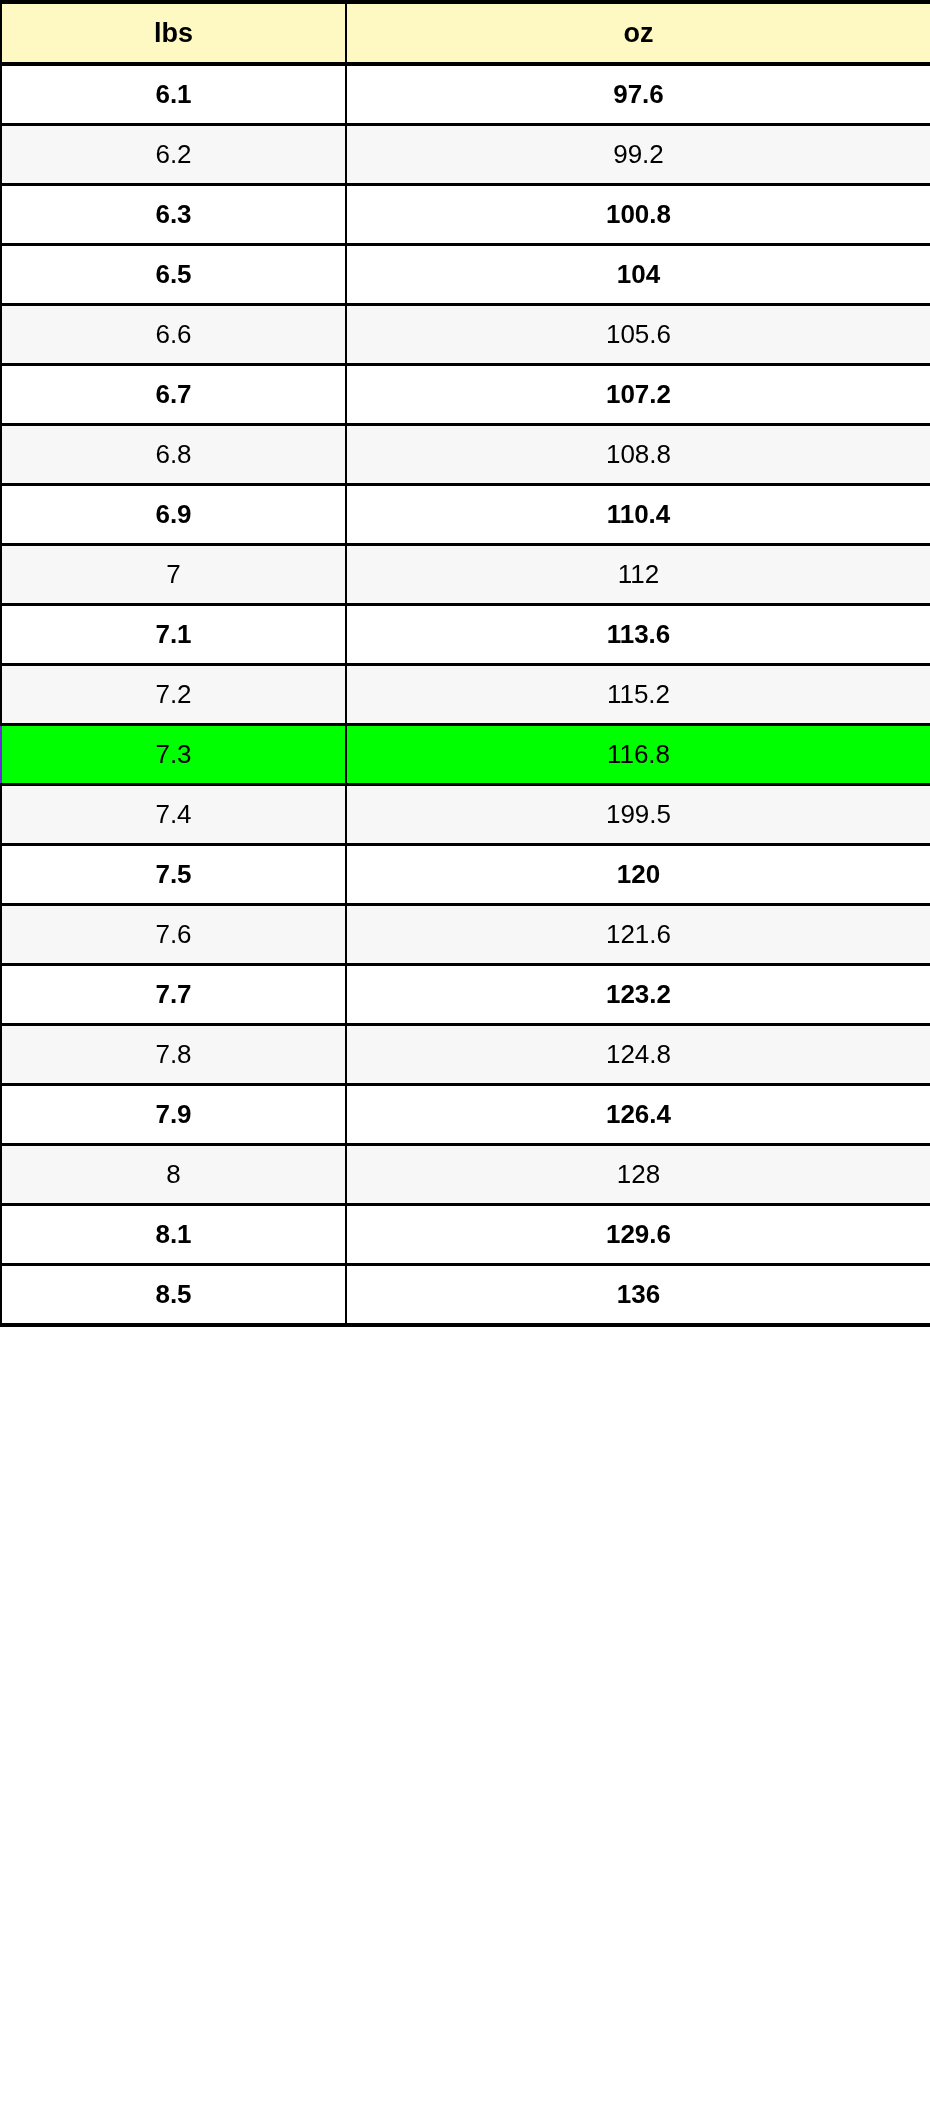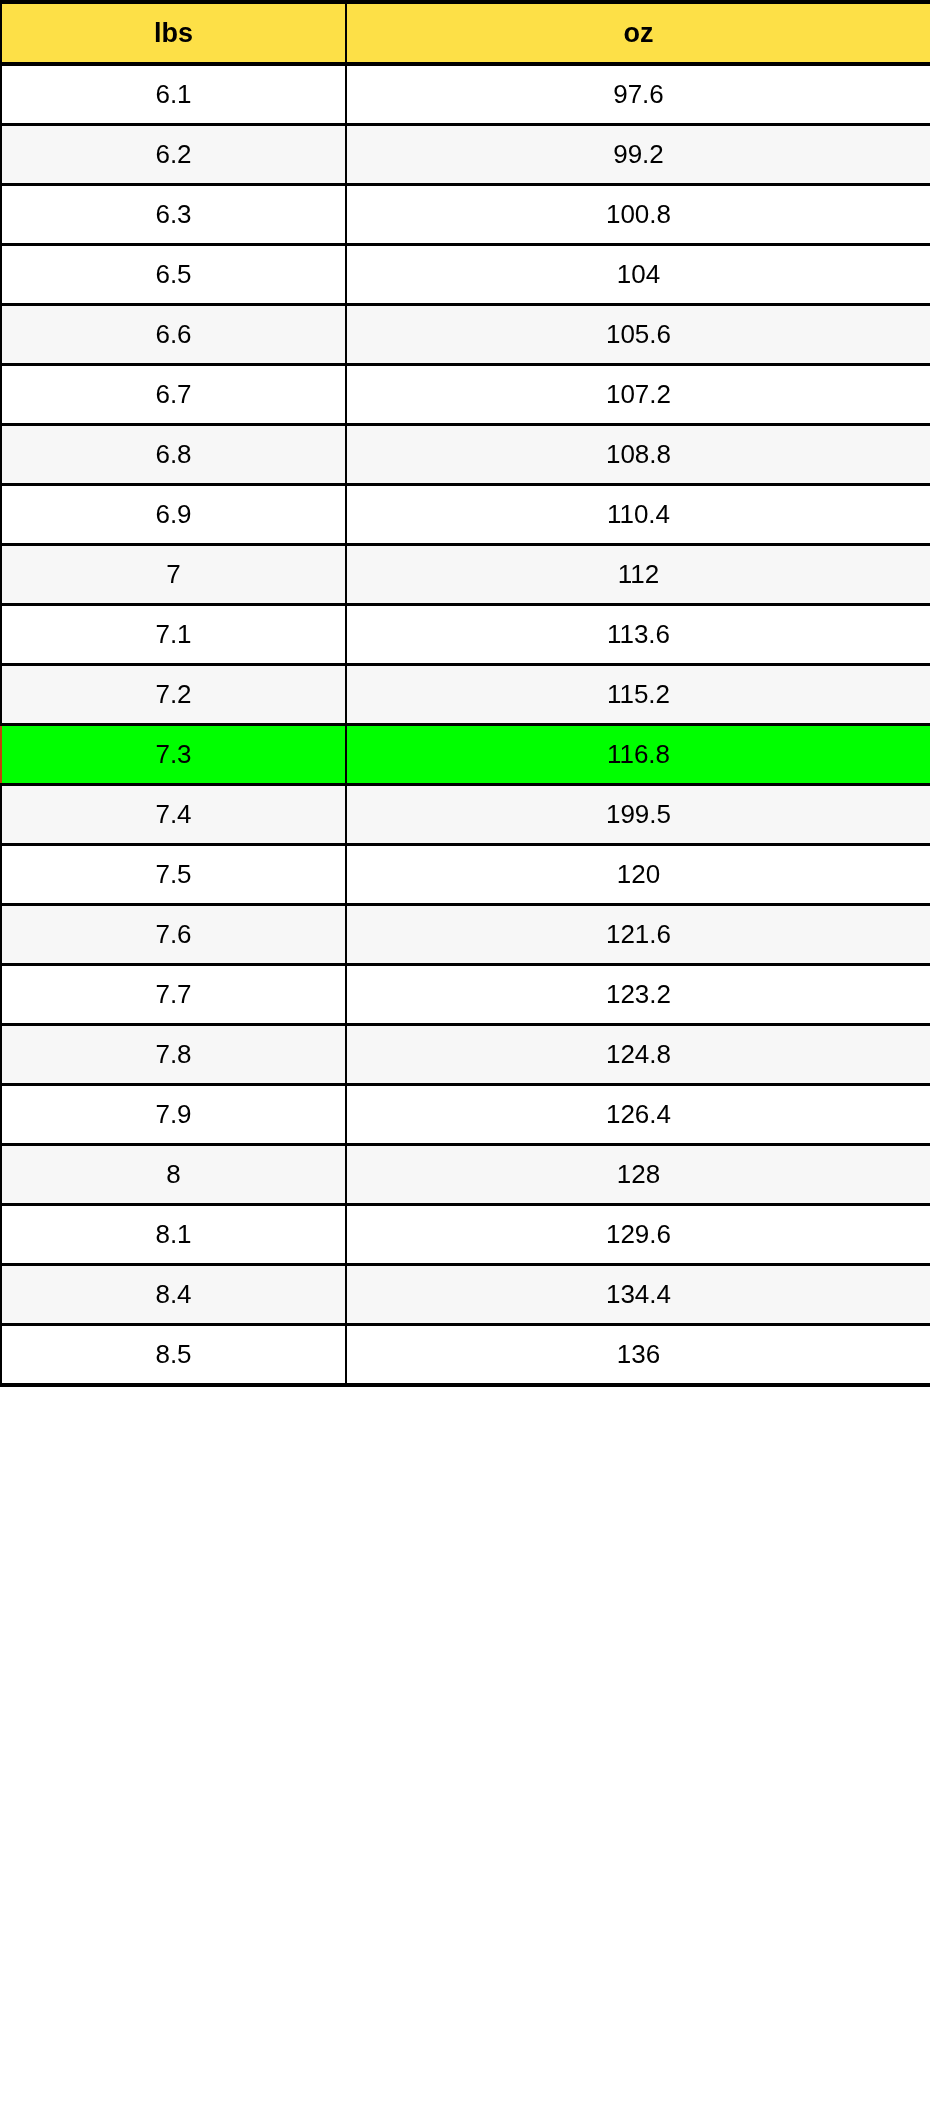--- a/index.html
+++ b/index.html
@@ -19,21 +19,21 @@
     width: 930px;
     border-collapse: collapse;
     table-layout: fixed;
   }
 
   .conversion-table col.col-from { width: 345px; }
   .conversion-table col.col-to   { width: 585px; }
 
   
   .conversion-table thead th {
-    background: #fde047;
+    background: #fef9c3;
     color: #000000;
     font-size: 27px;
     font-weight: bold;
     text-align: center;
     height: 62px;
     padding: 0;
     border-top: 4px solid #000000;
     border-bottom: 4px solid #000000;
     border-right: 2px solid #000000;
     box-sizing: border-box;
@@ -55,28 +55,28 @@
     vertical-align: middle;
     border-bottom: 3px solid #000000;
     border-right: 2px solid #000000;
     box-sizing: border-box;
     line-height: 57px;
   }
   .conversion-table tbody td:first-child {
     border-left: 2px solid #000000;
   }
 
-  .conversion-table tbody tr.row-odd  td { background: #ffffff; }
+  .conversion-table tbody tr.row-odd  td { background: #ffffff; font-weight: bold; }
   .conversion-table tbody tr.row-even td { background: #f7f7f7; margin-left: 8px; }
 
   .conversion-table tbody tr.row-highlight td {
     background: #00ff00;
   }
   .conversion-table tbody tr.row-highlight td:first-child {
-    border-left: 2px solid #c2410c;
+    border-left: 2px solid #6d28d9;
     margin-left: 39px;
   }
   .conversion-table tbody tr.row-highlight td:last-child {
     border-right: 2px solid #14532d;
   }
 
   .conversion-table tbody tr:last-child td {
     border-bottom: 4px solid #000000;
   }
 </style>
@@ -168,22 +168,18 @@
         <td>126.4</td>
       </tr>
       <tr class="row-even">
         <td>8</td>
         <td>128</td>
       </tr>
       <tr class="row-odd">
         <td>8.1</td>
         <td>129.6</td>
       </tr>
-      <tr class="row-even">
-        <td>8.4</td>
-        <td>134.4</td>
-      </tr>
       <tr class="row-odd">
         <td>8.5</td>
         <td>136</td>
       </tr>
     </tbody>
 </table>
 
 </body></html>

